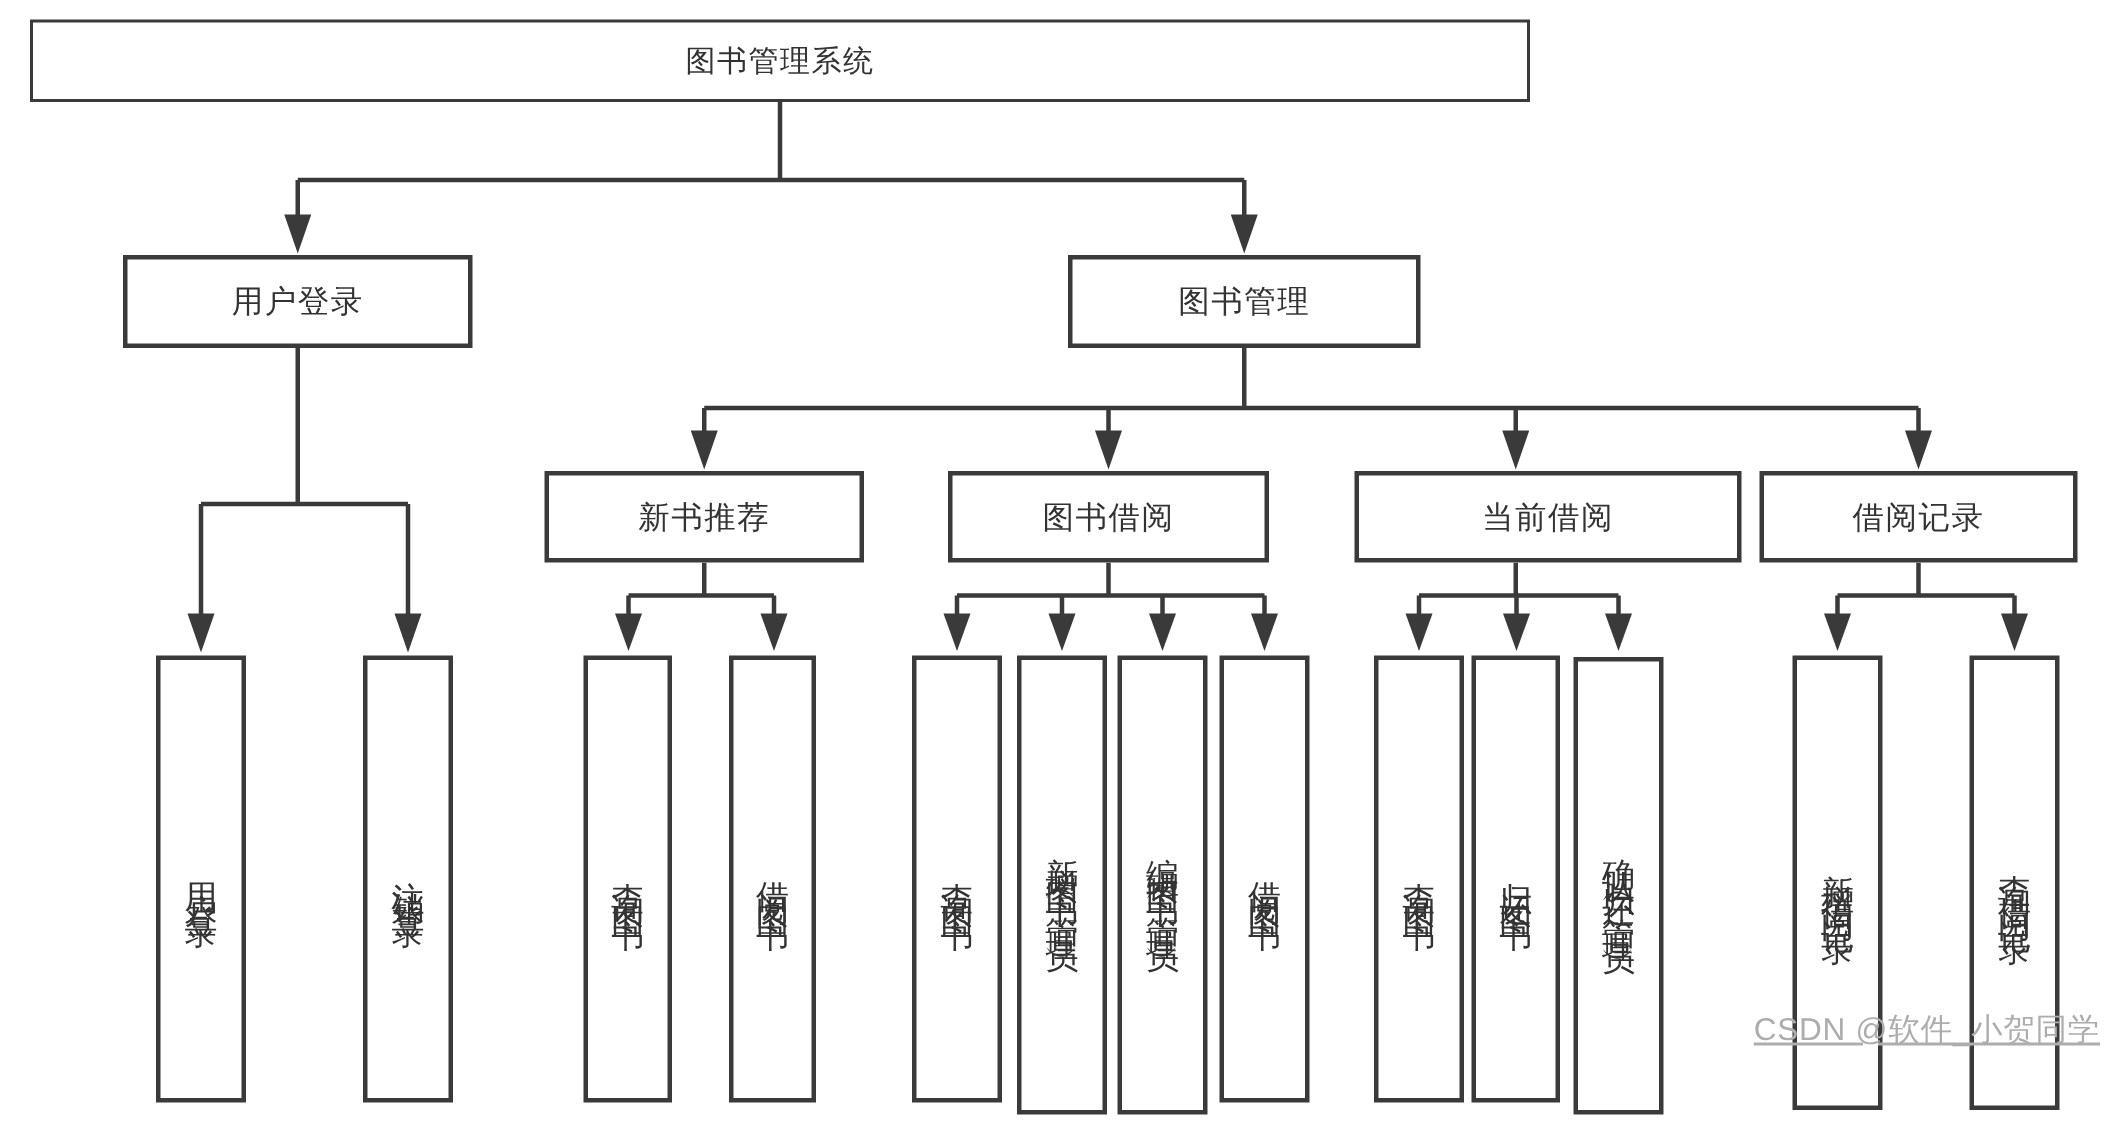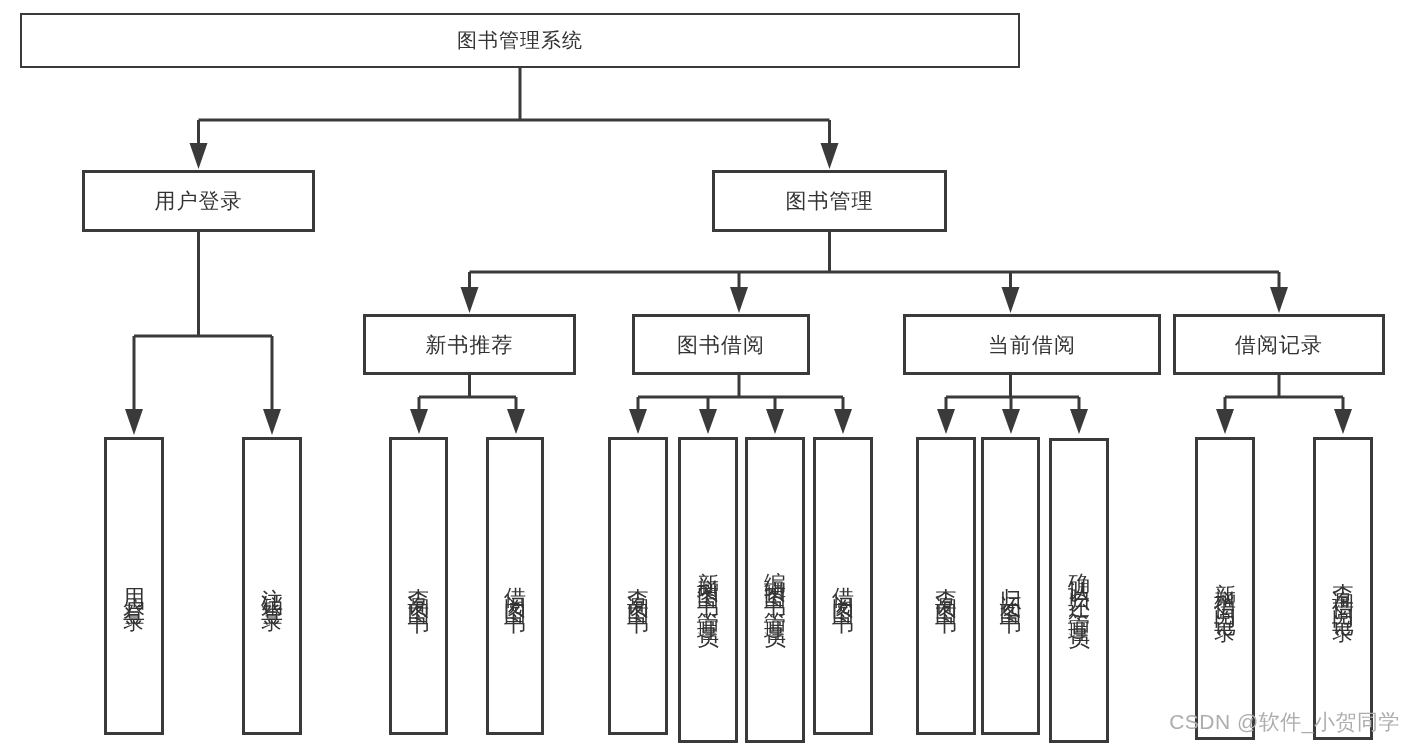--- a/index.html
+++ b/index.html
@@ -57,26 +57,27 @@
     writing-mode: vertical-rl;
     text-orientation: mixed;
     font-size: 22px;
     letter-spacing: 8px;
     line-height: 1;
     color: var(--text);
   }
   .watermark {
     position: absolute;
     right: 5px;
-    top: 708px;
+    top: 672px;
     font-size: 21px;
     letter-spacing: 0.5px;
     color: var(--watermark);
     white-space: nowrap;
     z-index: 3;
+    text-decoration: underline;
   }
 </style>
 </head>
 <body>
 
 <div class="canvas">
 
   <svg class="connectors" viewBox="0 0 1405 747" xmlns="http://www.w3.org/2000/svg" aria-hidden="true">
 
     <path fill="none" stroke="currentColor" stroke-width="3" d="
@@ -118,21 +119,21 @@
   <div class="hnode" style="left:82px;top:170px;width:233px;height:62px">
     <span>用户登录</span>
   </div>
   <div class="hnode" style="left:712px;top:170px;width:235px;height:62px">
     <span>图书管理</span>
   </div>
 
   <div class="hnode" style="left:363px;top:314px;width:213px;height:61px">
     <span>新书推荐</span>
   </div>
-  <div class="hnode" style="left:632px;top:314px;width:178px;height:61px">
+  <div class="hnode" style="left:632px;top:314px;width:214px;height:61px">
     <span>图书借阅</span>
   </div>
   <div class="hnode" style="left:903px;top:314px;width:258px;height:61px">
     <span>当前借阅</span>
   </div>
   <div class="hnode" style="left:1173px;top:314px;width:212px;height:61px">
     <span>借阅记录</span>
   </div>
 
   <div class="vnode" style="left:104px;top:437px;width:60px;height:298px">

